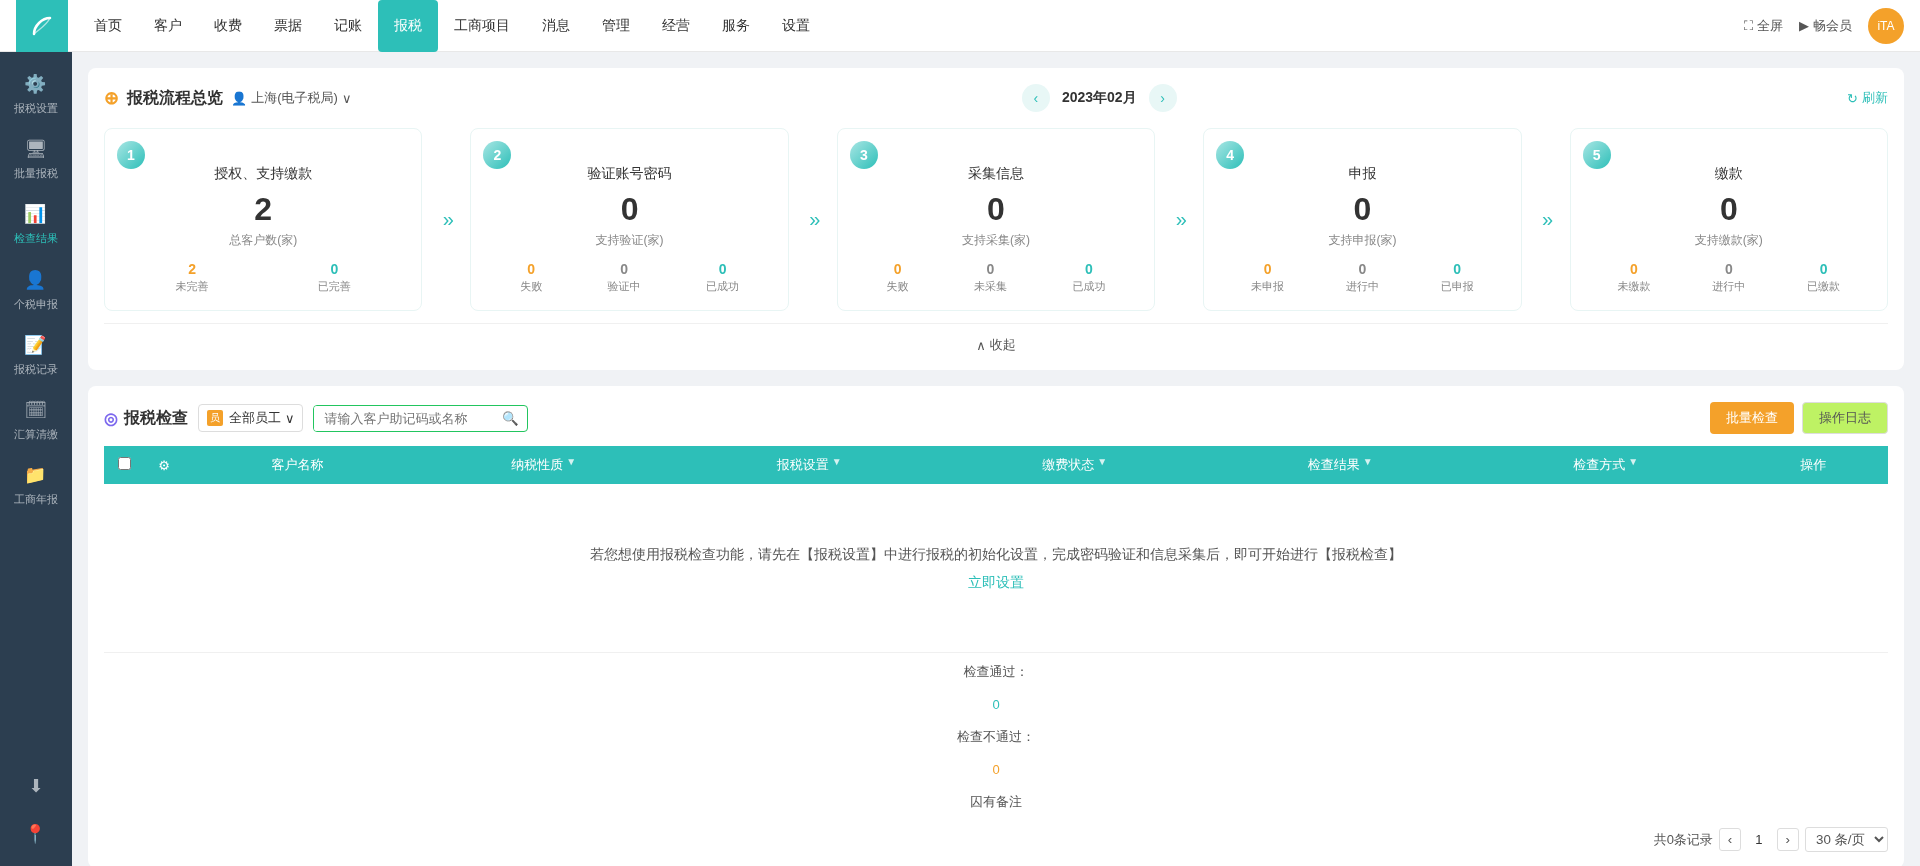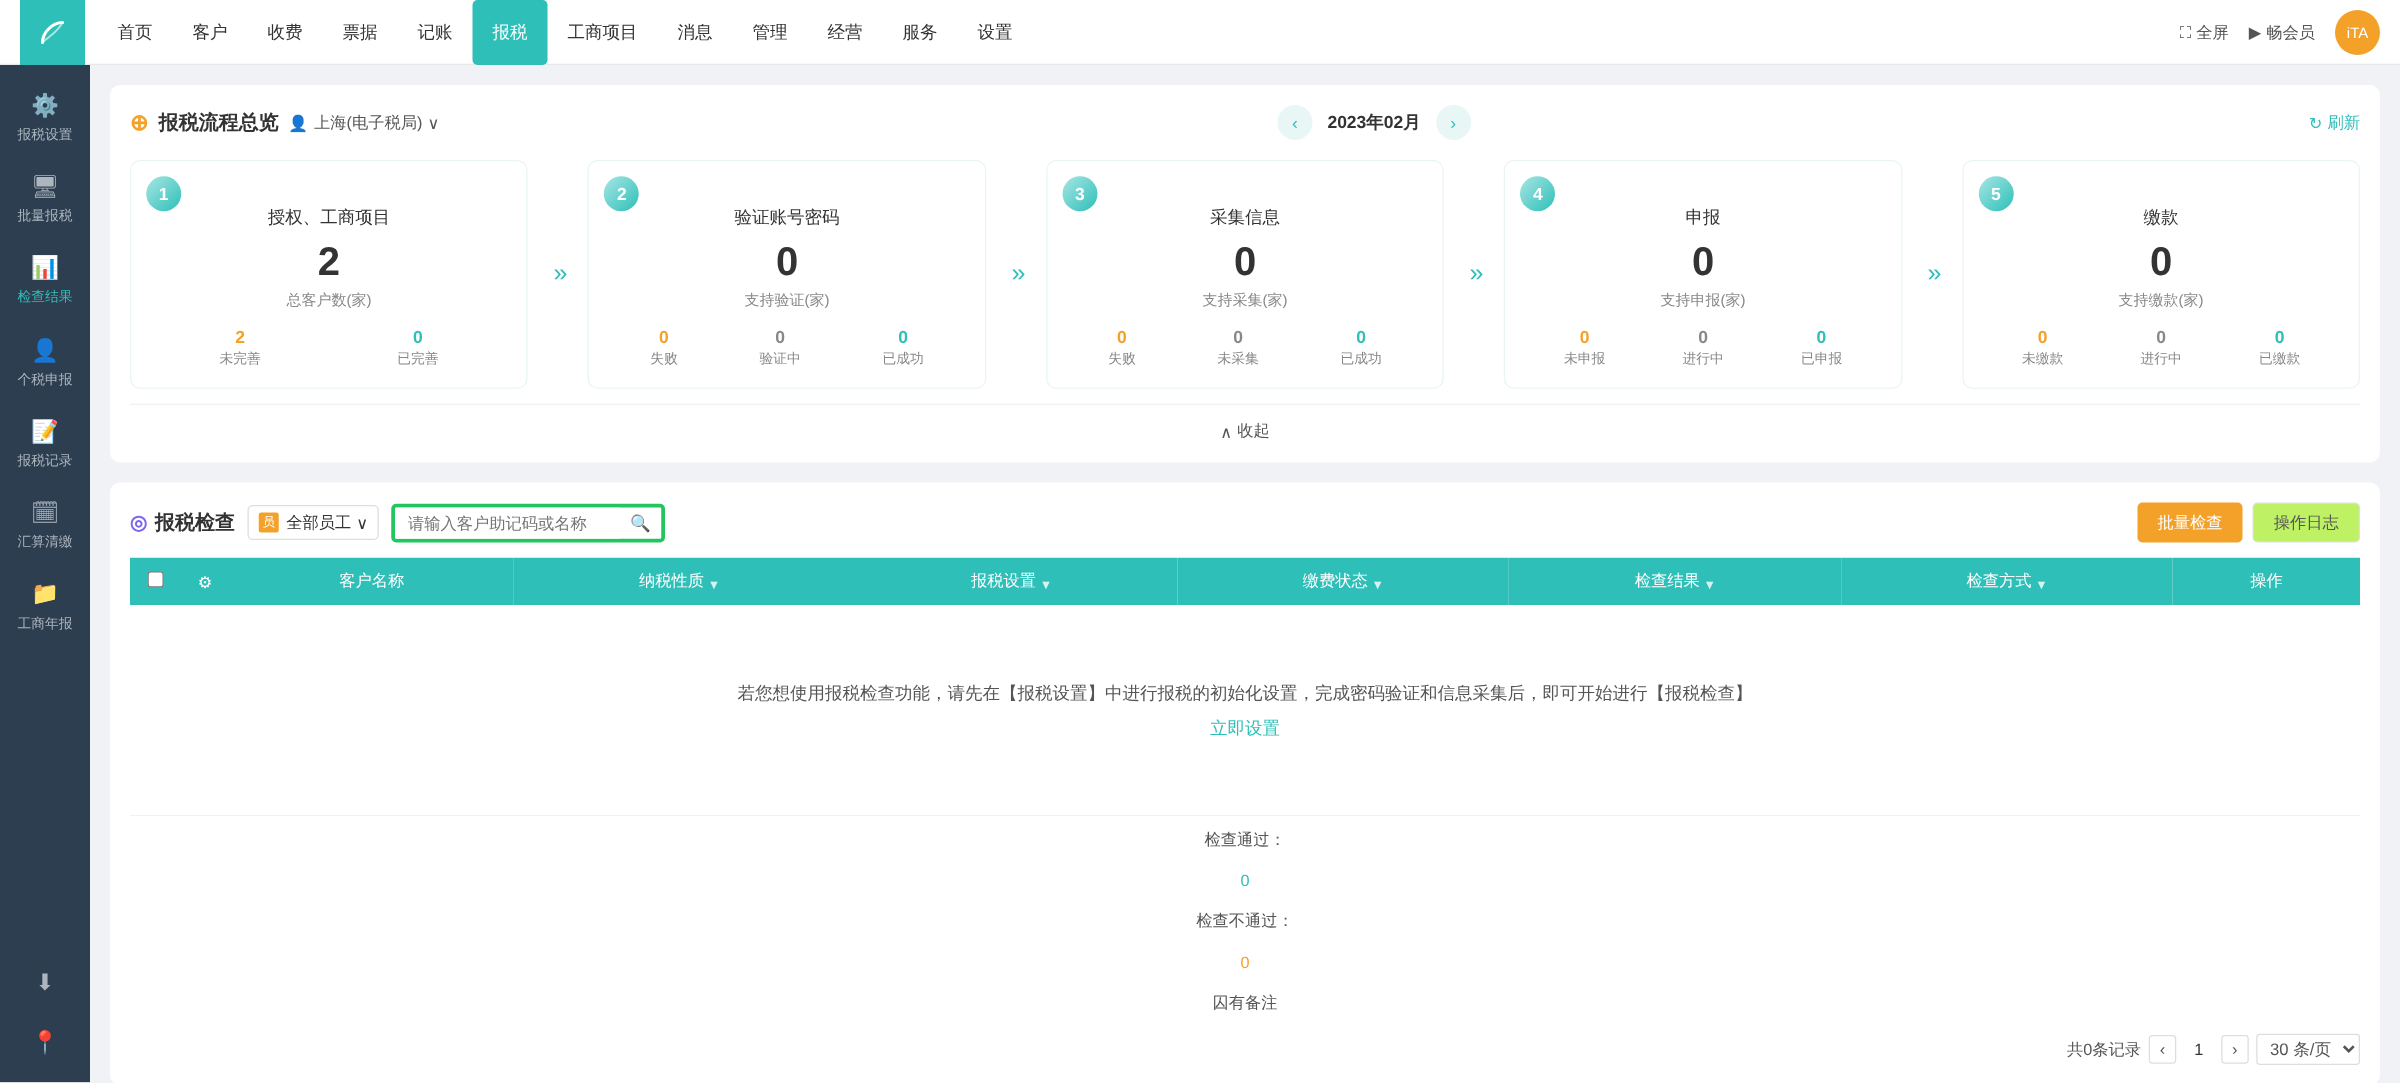--- a/index.html
+++ b/index.html
@@ -229,21 +229,21 @@
       border: 1px solid #ddd; border-radius: 4px;
       padding: 4px 8px; cursor: pointer; background: #fff;
       font-size: 13px;
     }
     .filter-select .icon-emp { 
       background: #f4a12a; color: #fff; font-size: 10px;
       padding: 1px 3px; border-radius: 2px; margin-right: 2px;
     }
     .search-box {
       display: flex; align-items: center;
-      border: 3px solid #22c55e; border-radius: 4px;
+      border: 1px solid #22c55e; border-radius: 4px;
       overflow: hidden;
     }
     .search-input {
       border: none; outline: none; padding: 5px 10px;
       font-size: 13px; width: 180px; color: #999;
     }
     .search-btn {
       background: none; border: none; padding: 5px 8px;
       cursor: pointer; color: #888;
     }
@@ -267,21 +267,21 @@
     }
     .data-table th {
       padding: 10px 12px; text-align: center;
       font-weight: normal; font-size: 13px;
       white-space: nowrap;
     }
     .data-table td {
       padding: 8px 12px; text-align: center;
       border-bottom: 1px solid #f0f0f0; font-size: 13px;
     }
-    .th-filter { display: inline-flex; align-items: flex-end; gap: 3px; }
+    .th-filter { display: inline-flex; align-items: flex-start; gap: 3px; }
     .filter-icon { font-size: 10px; opacity: 0.8; }
 
     .checkbox-col { width: 40px; }
     .gear-col { width: 40px; }
 
     .empty-msg {
       text-align: center; padding: 48px 0;
       color: #555; font-size: 14px; line-height: 2;
     }
     .empty-link { color: #2dbfb8; cursor: pointer; text-decoration: none; }
@@ -412,21 +412,21 @@
         <div class="refresh-btn" style="margin-left:auto;">
           <span>↻</span>
           <span>刷新</span>
         </div>
       </div>
 
       <div class="flow-cards">
 
         <div class="flow-card">
           <div class="card-num-badge">1</div>
-          <div class="card-title" style="margin-top:20px;">授权、工商项目</div>
+          <div class="card-title" style="margin-top:20px;">授权、支持缴款</div>
           <div class="card-big-num">2</div>
           <div class="card-sub">总客户数(家)</div>
           <div class="card-stats">
             <div class="card-stat-item">
               <span class="card-stat-num orange">2</span>
               <span class="card-stat-label">未完善</span>
             </div>
             <div class="card-stat-item">
               <span class="card-stat-num teal">0</span>
               <span class="card-stat-label">已完善</span>

